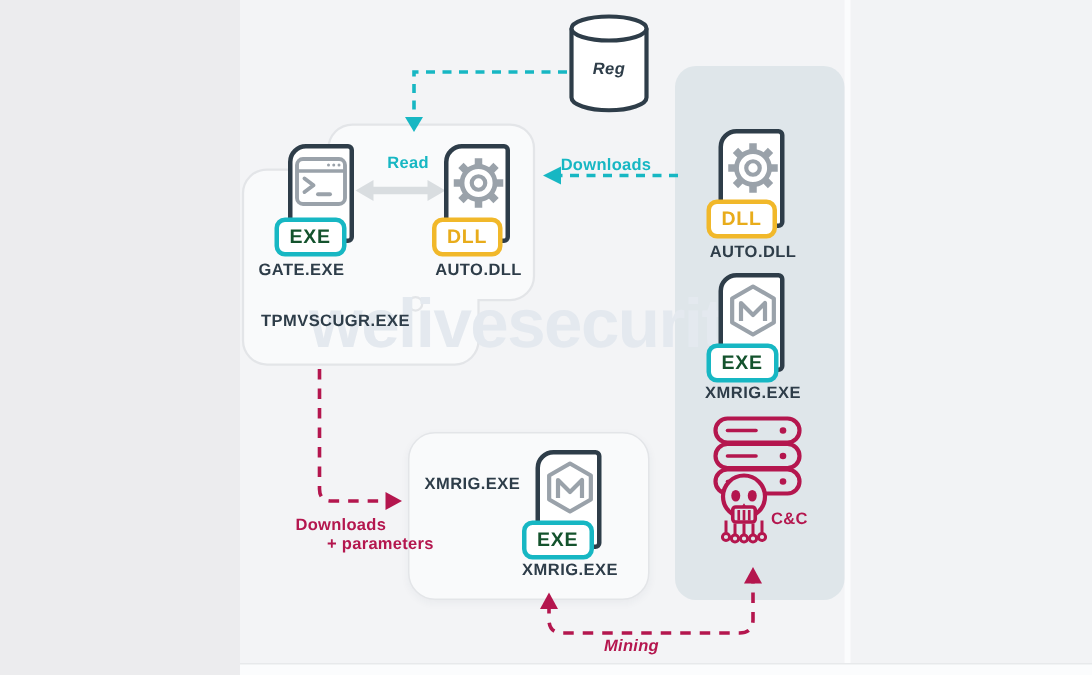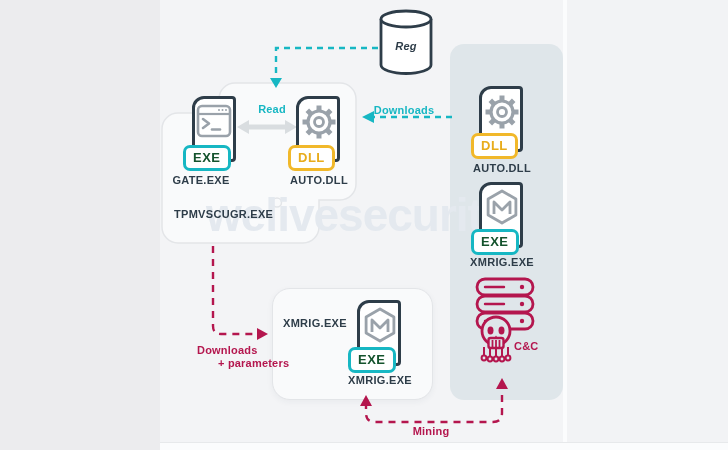--- a/index.html
+++ b/index.html
@@ -186,15 +186,15 @@
     <svg width="40" height="40" viewBox="0 0 40 40" style="margin:2px auto 0;">
       <path d="M 20,4 L 6.1,12 V 28 L 20,36 L 33.9,28 V 12 Z" fill="none" stroke="#9aa2aa" stroke-width="2.8" stroke-linejoin="round"></path>
       <path d="M 12,27 V 15 L 20,23 L 28,15 V 27" fill="none" stroke="#9aa2aa" stroke-width="2.8" stroke-linejoin="round"></path>
     </svg>
   </div>
   <div class="badge exe" style="left:348px;top:347px;">EXE</div>
   <div class="abs flabel center" style="left:327px;top:374px;width:106px;">XMRIG.EXE</div>
 
   <div class="abs crimson-label" style="left:197px;top:344px;">Downloads</div>
   <div class="abs crimson-label" style="left:197px;top:357px;margin-left:21px;">+ parameters</div>
-  <div class="abs crimson-label center" style="left:391px;top:425px;width:80px;">Mining</div>
+  <div class="abs crimson-label center" style="left:381px;top:425px;width:80px;font-style:italic;">Mining</div>
 
 </div>
 
 </body></html>

